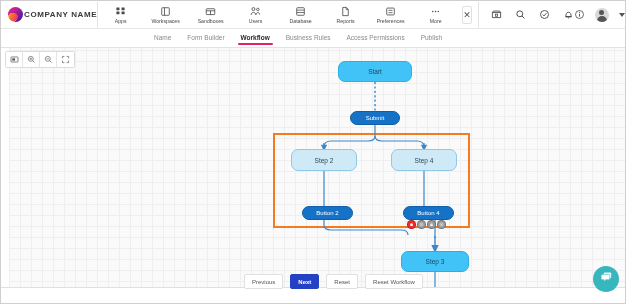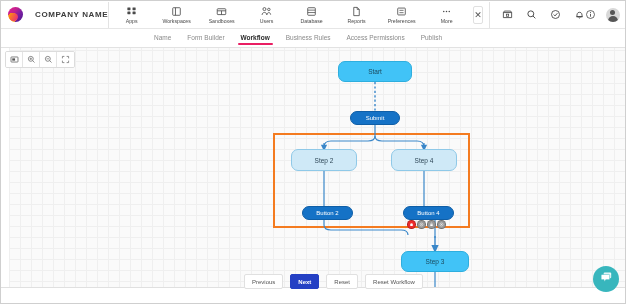--- a/index.html
+++ b/index.html
@@ -19,21 +19,21 @@
 
   
   .topnav {
     position: absolute; left: 0; top: 0;
     width: 626px; height: 28px;
     background: #ffffff;
     border-bottom: 1px solid #e6e6e6;
     display: flex; align-items: center;
   }
   .brand {
-    display: flex; align-items: center; gap: 12px;
+    display: flex; align-items: center; gap: 1px;
     padding-left: 7px; width: 160px; height: 28px;
   }
   .brand-logo {
     width: 15px; height: 15px; border-radius: 50%;
     background:
       radial-gradient(circle at 30% 70%, #f39c12 0%, #f39c12 30%, transparent 31%),
       linear-gradient(135deg, #e8218e 0%, #c0208f 35%, #7b1fa2 60%, #4a148c 100%);
     position: relative;
     flex: 0 0 auto;
   }

